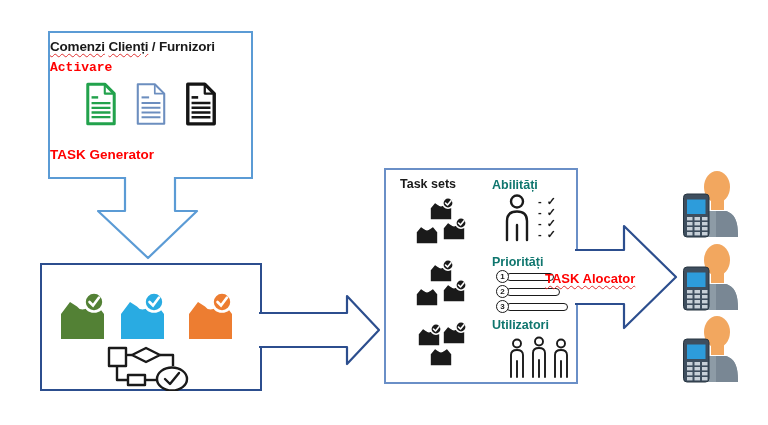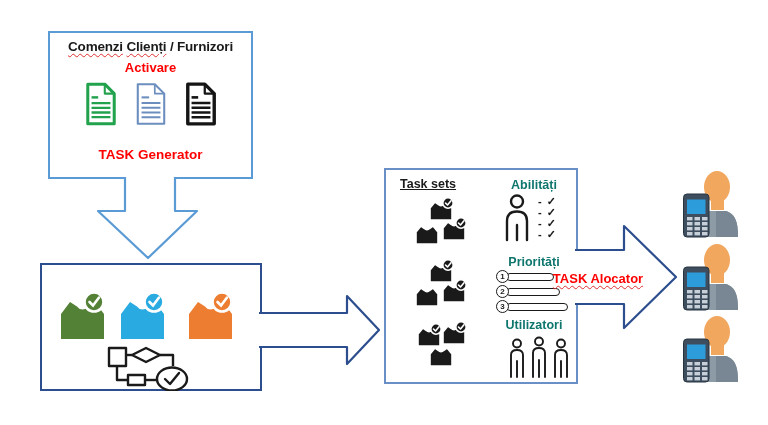--- a/index.html
+++ b/index.html
@@ -1,37 +1,37 @@
 <!DOCTYPE html>
 <html><head>
 <meta charset="utf-8">
 <style>
   * { margin:0; padding:0; box-sizing:border-box; }
   body { background:#ffffff; font-family:"Liberation Sans", sans-serif; }
   #canvas { position:relative; width:768px; height:425px; background:#ffffff; overflow:hidden; }
   .abs { position:absolute; }
-  .ctr { text-align:center; }
+  .ctr { }
   .bold { font-weight:700; }
   .red { color:#FF0000; }
   .wavy { text-decoration:underline; text-decoration-style:wavy; text-decoration-color:#E03030; text-decoration-thickness:1px; text-underline-offset:2px; }
 
   
   #comenzi-box { left:48px; top:31px; width:205px; height:148px; border:2px solid #5B9BD5; background:#fff; }
   #tasks-box   { left:40px; top:263px; width:222px; height:128px; border:2.5px solid #2C4E8E; background:#fff; }
   #tasksets-box{ left:384px; top:168px; width:194px; height:216px; border:2px solid #6A8FC7; background:#fff; }
 
   #comenzi-title { left:0; top:6px; width:100%; font-size:13.5px; letter-spacing:-0.2px; color:#1a1a1a; }
-  #activare-label { left:0; top:27px; width:100%; font-size:13px; }
+  #activare-label { left:0; top:27px; width:100%; font-size:13px;font-family:Liberation Mono, monospace; }
   #docs-row { left:0; top:48px; width:100%; display:flex; justify-content:center; gap:16px; }
   #generator-label { left:0; top:114px; width:100%; font-size:13.5px; }
 
   #tasks-title { left:0; top:6px; width:100%; font-size:13.5px; color:#1a1a1a; }
   .tray-slot { top:25px; }
 
-  #tasksets-title { left:14px; top:7px; font-size:12.5px; color:#1a1a1a;text-decoration:underline; }
+  #tasksets-title { left:14px; top:7px; font-size:12.5px; color:#1a1a1a; }
   .cluster { left:28px; }
   .rt-label { width:84px; font-size:12.5px; color:#0f766e; }
 
   
   #abilities-icon { left:116px; top:24px; display:flex; gap:4px; }
   .chk-col { display:flex; flex-direction:column; justify-content:space-between; padding:2px 0; }
   .chk-row { font-size:11px; font-weight:700; color:#1a1a1a; line-height:11px; letter-spacing:1px; white-space:pre; }
 
   
   #priorities-icon { left:110px; top:100px; }

